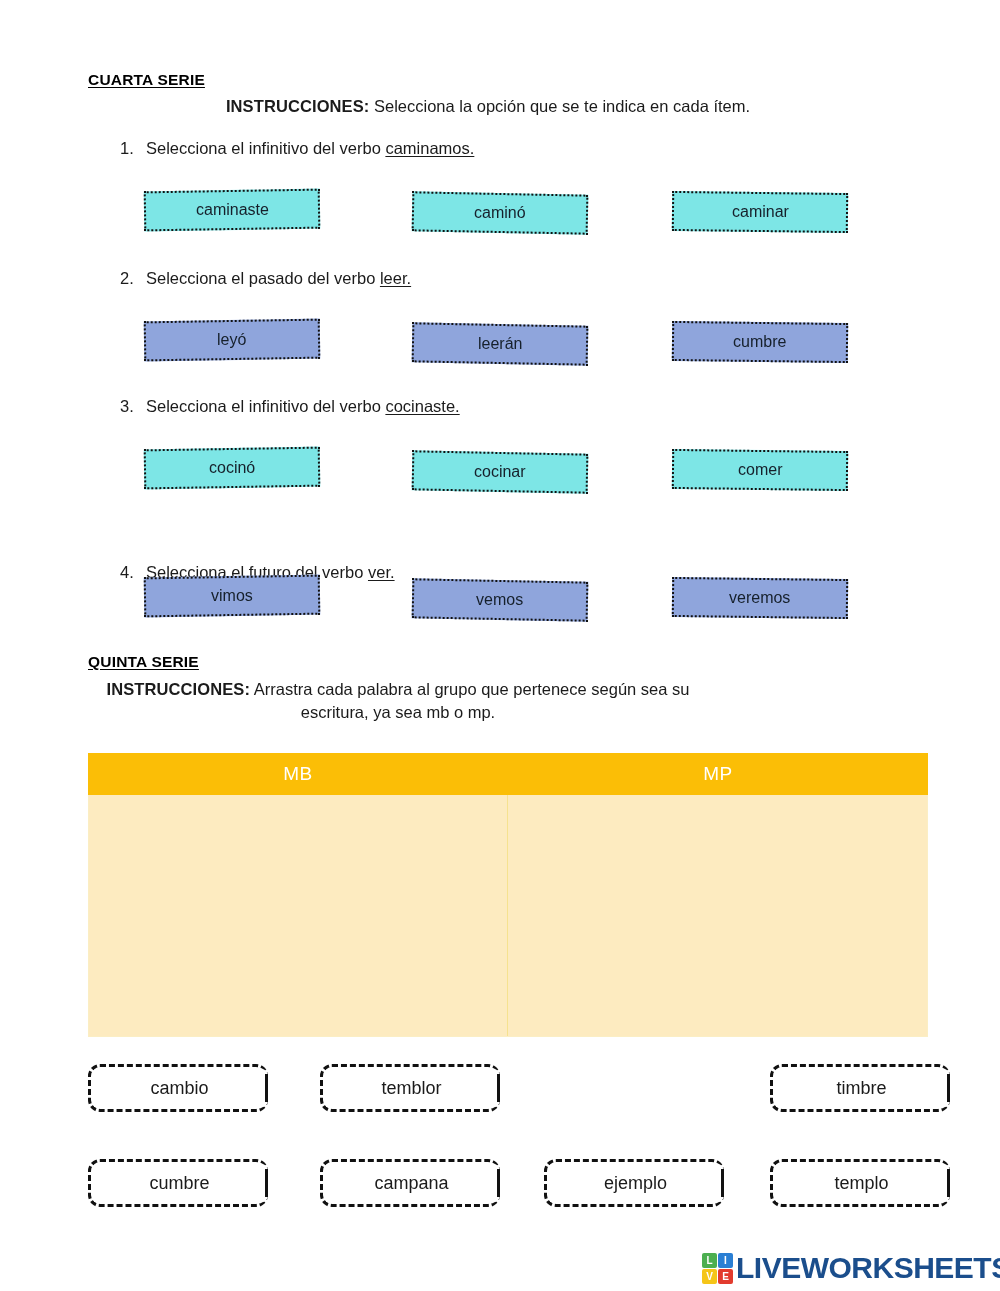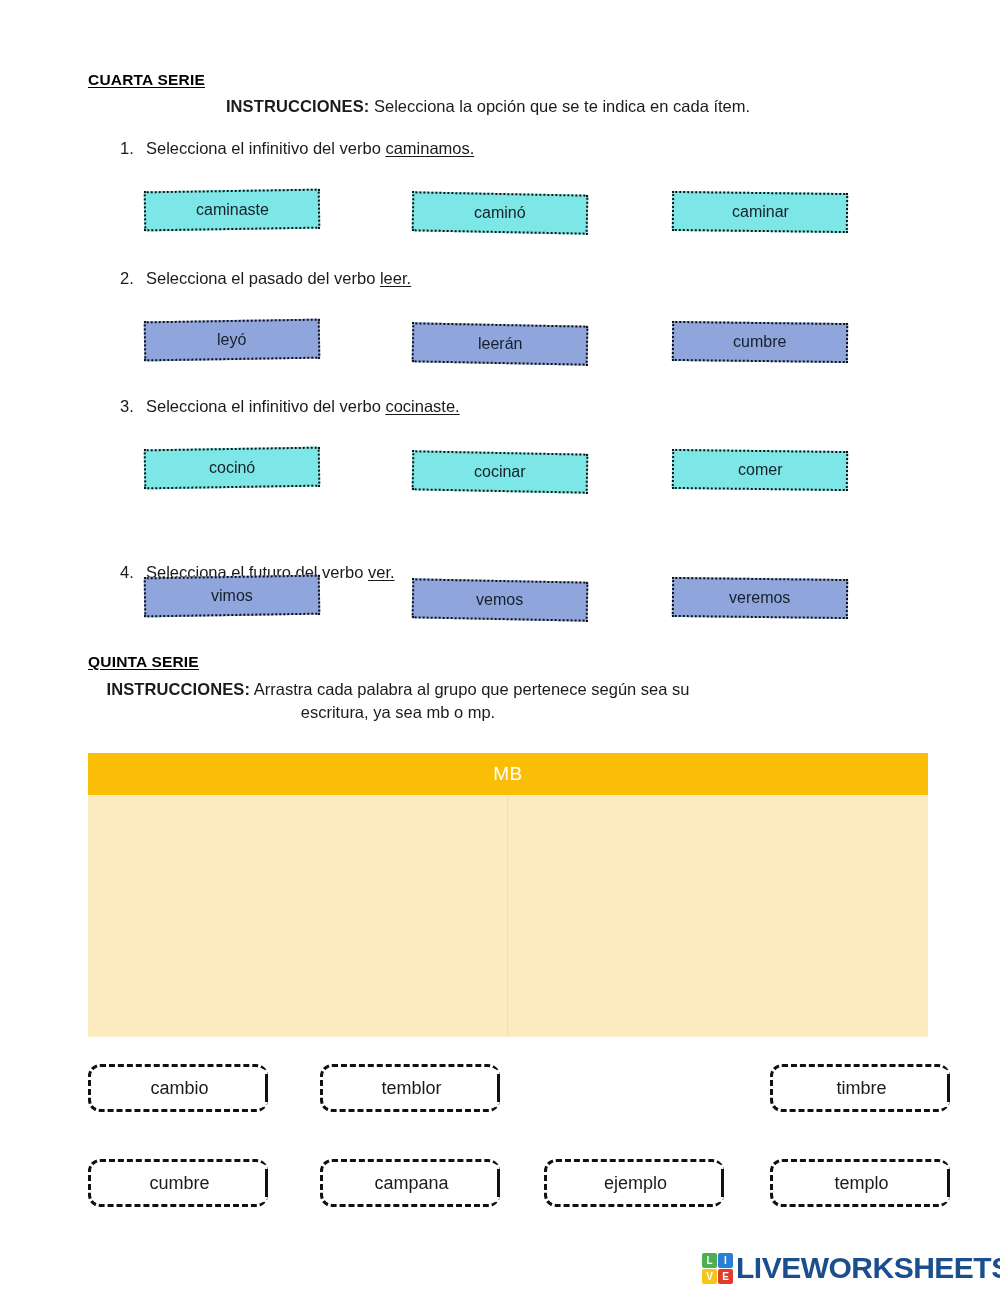--- a/index.html
+++ b/index.html
@@ -237,20 +237,21 @@
   <div class="serie-title" style="left:80px; top:653px;">QUINTA SERIE</div>
 
   <div class="instr" style="left:80px; top:678px; width:620px;">
     <b>INSTRUCCIONES:</b>
     <span>Arrastra cada palabra al grupo que pertenece según sea su escritura, ya sea mb o mp.</span>
   </div>
 
   <div class="dndtable" style="left:80px; top:753px; width:840px;">
     <div class="thead" style="background: rgb(251, 190, 6);">
       <div class="th">MB</div>
+      <div class="th">MP</div>
     </div>
     <div class="tbody" style="background: rgb(253, 235, 192);">
       <div class="td left"></div>
       <div class="td"></div>
     </div>
   </div>
 
   <div class="card" style="left:80px; top:1064px; width:180px;">
     <span>cambio</span>
   </div>

